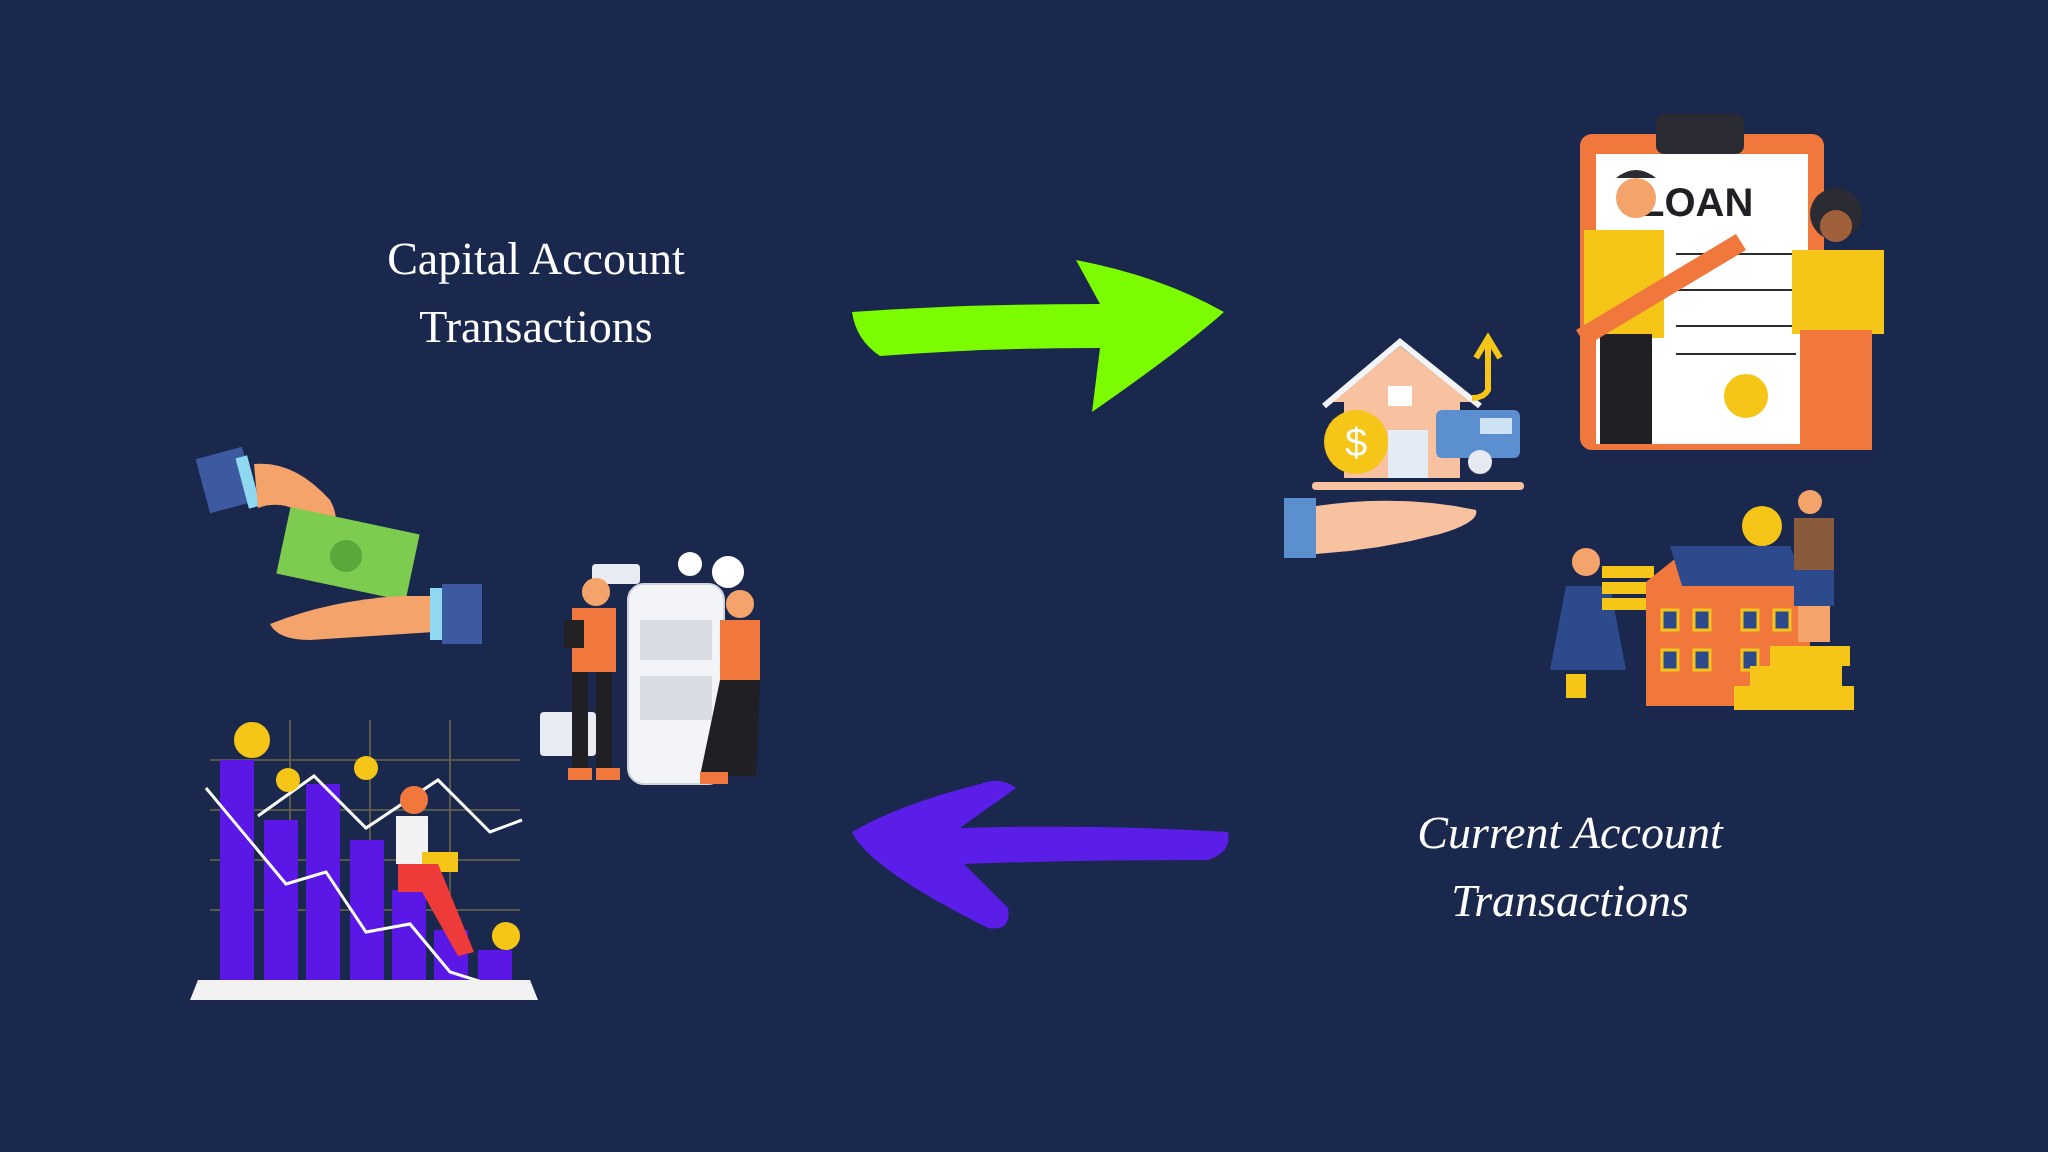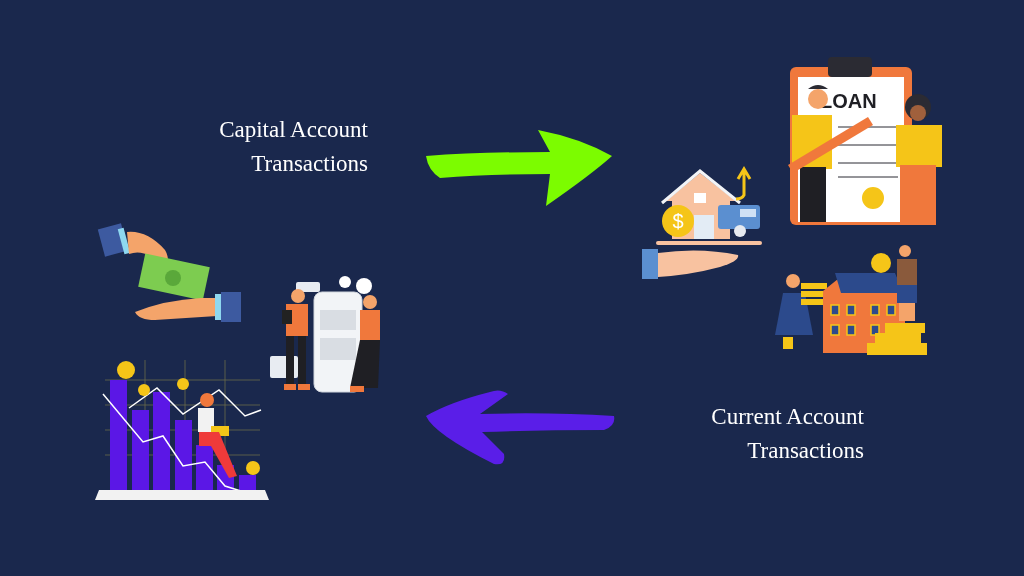--- a/index.html
+++ b/index.html
@@ -7,26 +7,26 @@
       width: 1024px; height: 576px; overflow: hidden;
       background: #1a284d;
       position: relative;
       font-family: "Liberation Serif", "DejaVu Serif", serif;
     }
     .label {
       position: absolute;
       color: #ffffff;
       font-size: 23px;
       line-height: 34px;
-      text-align: right;
+      text-align: center;
       white-space: nowrap;
     }
     .label span { display: block; }
     #capital-label { left: 168px; top: 113px; width: 200px; }
-    #current-label { left: 654px; top: 400px; width: 210px; }
+    #current-label { left: 680px; top: 400px; width: 210px; font-style: italic; }
     .abs { position: absolute; }
     svg { display: block; }
   </style>
 </head>
 <body>
 
 <div id="capital-label" class="label">
   <span>Capital Account</span>
   <span>Transactions</span>
 </div>

